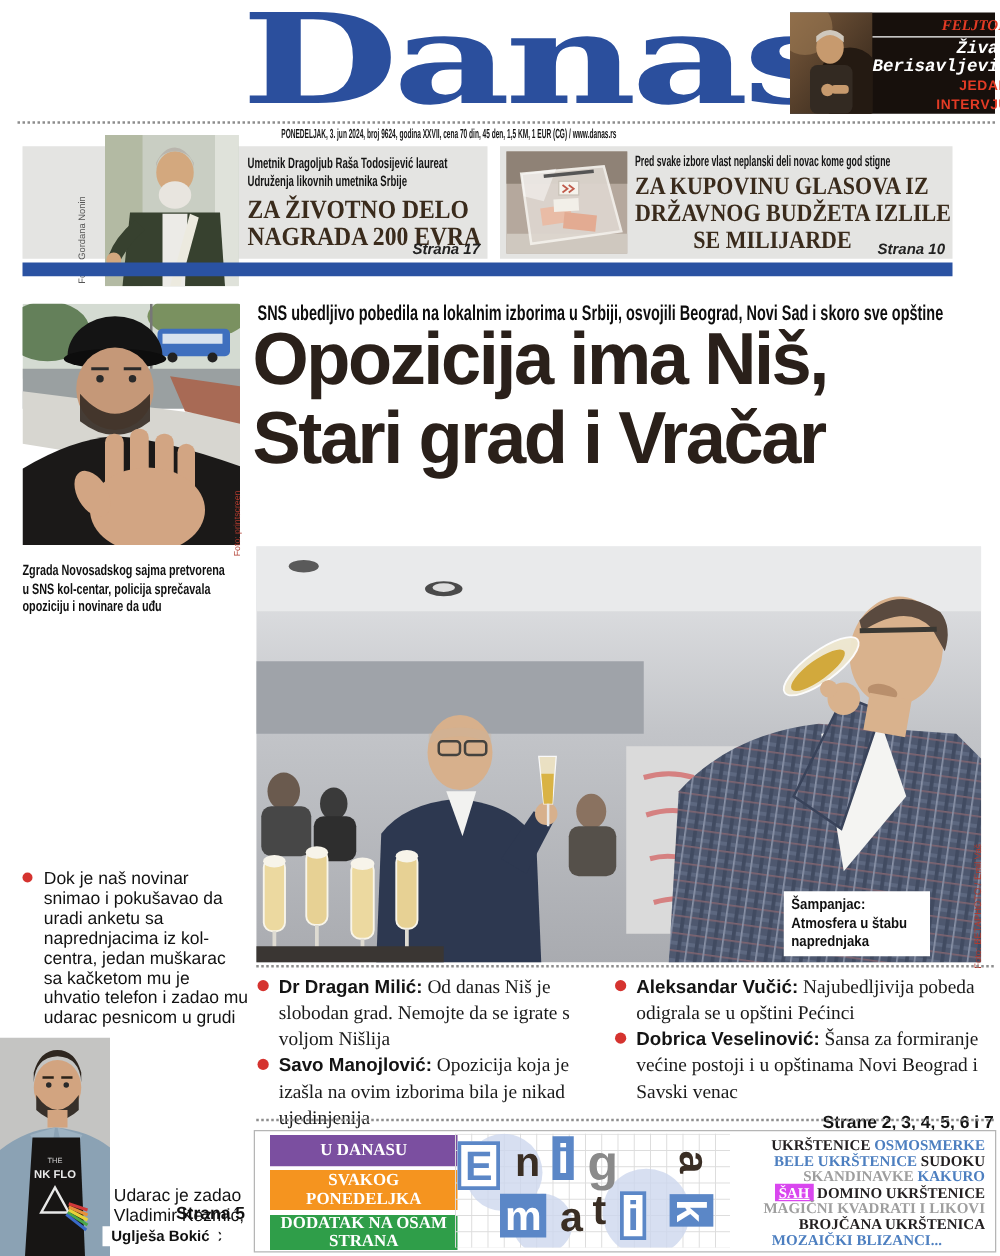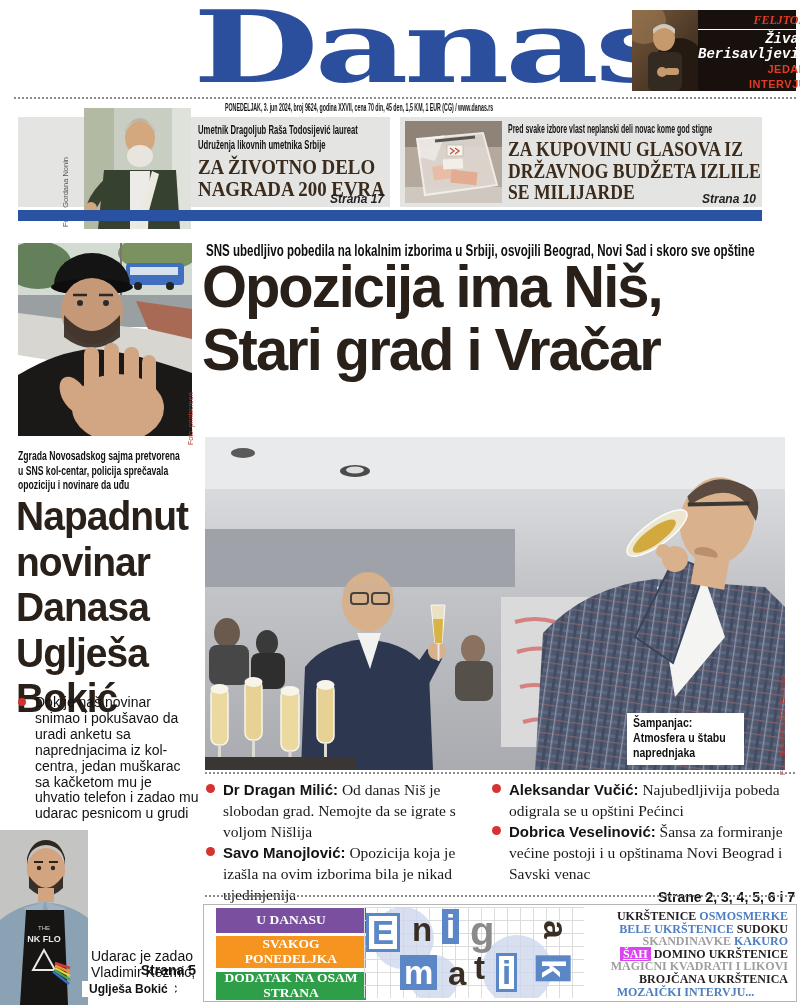--- a/index.html
+++ b/index.html
@@ -159,21 +159,21 @@
       <polygon points="12,18 78,12 92,64 20,74" fill="#ddd6cf" opacity=".93" stroke="#f4f1ec" stroke-width="2"></polygon>
       <polygon points="12,18 40,14 30,40 14,36" fill="#ffffff" opacity=".45"></polygon>
       <rect x="28" y="44" width="24" height="14" fill="#e9bca6" transform="rotate(-8 40 51)"></rect>
       <rect x="46" y="50" width="26" height="13" fill="#e3ab92" transform="rotate(6 59 56)"></rect>
       <rect x="38" y="38" width="20" height="10" fill="#f2efe8" transform="rotate(-3 48 43)"></rect>
       <rect x="42" y="24" width="16" height="11" fill="#f6f3ec" stroke="#c9c2b8"></rect>
       <path d="M45,27 l4,3 l-4,3 M50,27 l4,3 l-4,3" stroke="#c05a4a" stroke-width="1.4" fill="none"></path>
       <line x1="30" y1="20" x2="70" y2="16" stroke="#555" stroke-width="3"></line>
     </svg>
   </div>
-  <div class="abs" style="left:508px;top:122px;width:250px;">
+  <div class="abs" style="left:508px;top:122px;width:250px;text-align:center;">
     <div class="kick tr-kick">Pred svake izbore vlast neplanski deli novac kome god stigne</div>
     <div class="slab tr-head">ZA KUPOVINU GLASOVA IZ</div>
     <div class="slab tr-head" style="margin-top:0;">DRŽAVNOG BUDŽETA IZLILE</div>
     <div class="slab tr-head" style="margin-top:0;">SE MILIJARDE</div>
   </div>
   <div class="strana" style="left:702px;top:192px;">Strana 10</div>
 
   <div class="bluebar"></div>
 
   <div class="m-kick">SNS ubedljivo pobedila na lokalnim izborima u Srbiji, osvojili Beograd, Novi Sad i skoro sve opštine</div>
@@ -332,27 +332,20 @@
     </svg>
   </div>
   <div class="vcred" style="left:194px;top:438px;color:#b03a2e;font-size:7px;">Foto: printscreen</div>
 
   <div class="lc-caption">
     <div>Zgrada Novosadskog sajma pretvorena</div>
     <div>u SNS kol-centar, policija sprečavala</div>
     <div>opoziciju i novinare da uđu</div>
   </div>
 
-  <div class="lc-head">
-    <div>Napadnut</div>
-    <div>novinar</div>
-    <div>Danasa</div>
-    <div>Uglješa</div>
-    <div>Bokić</div>
-  </div>
 
   <div class="abs bullet lc-b" style="left:18px;top:695px;width:164px;">
     <span class="dot"></span>
     <span>Dok je naš novinar snimao i pokušavao da uradi anketu sa naprednjacima iz kol-centra, jedan muškarac sa kačketom mu je uhvatio telefon i zadao mu udarac pesnicom u grudi</span>
   </div>
   <div class="abs bullet lc-b" style="left:74px;top:822px;width:112px;">
     <span class="dot"></span>
     <span>Udarac je zadao Vladimir Kezmić, bivši policajac</span>
   </div>
 
@@ -408,17 +401,17 @@
       <span class="el e-dark e-rot" style="left:182px;top:6px;">a</span>
     </div>
 
     <div class="wl">
       <div><span>UKRŠTENICE </span><span class="wl-blue">OSMOSMERKE</span></div>
       <div><span class="wl-blue">BELE UKRŠTENICE </span><span>SUDOKU</span></div>
       <div><span class="wl-gray">SKANDINAVKE </span><span class="wl-blue">KAKURO</span></div>
       <div><span class="wl-chip">ŠAH</span><span> DOMINO UKRŠTENICE</span></div>
       <div class="wl-gray">MAGIČNI KVADRATI I LIKOVI</div>
       <div>BROJČANA UKRŠTENICA</div>
-      <div class="wl-blue">MOZAIČKI INTERVJU...</div>
+      <div class="wl-blue">MOZAIČKI BLIZANCI...</div>
     </div>
   </div>
 
 </div>
 
 </body></html>

